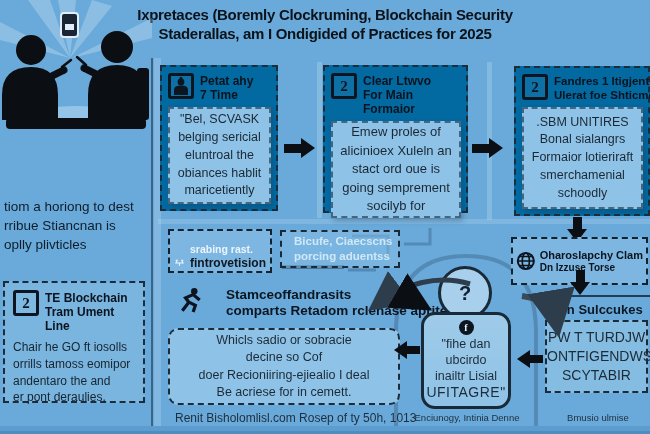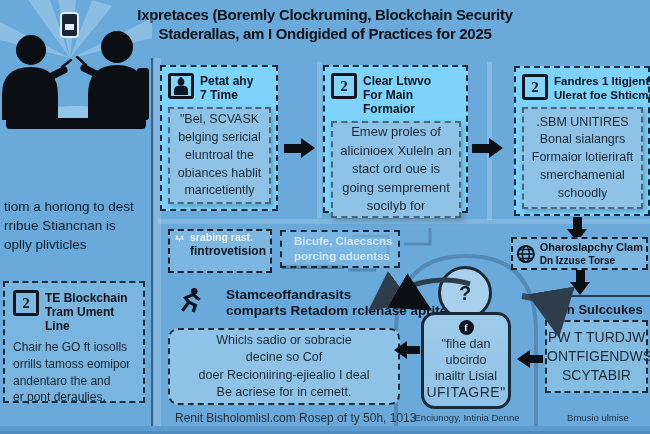--- a/index.html
+++ b/index.html
@@ -9,21 +9,21 @@
   .title{left:0;top:5px;width:650px;text-align:center;font-weight:bold;font-size:15px;line-height:1.28;color:#0c1219;letter-spacing:-0.3px}
 
   .vline-dark{left:151px;top:58px;width:2px;height:376px;background:rgba(14,30,46,.5)}
   .vline-light{left:154px;top:58px;width:7px;height:376px;background:rgba(255,255,255,.16)}
   .sep-v1{left:317px;top:62px;width:5px;height:156px;background:rgba(255,255,255,.18)}
   .sep-v2{left:487px;top:62px;width:5px;height:158px;background:rgba(255,255,255,.18)}
   .sep-h{left:158px;top:219px;width:492px;height:5px;background:rgba(255,255,255,.14)}
 
   .left-caption{left:0;top:197px;width:156px;padding-left:4px;font-size:13.5px;color:#0f1d2a;line-height:1.42}
 
-  .box{border:2px dashed #1d2c3a;background:#7dd3fc;box-sizing:border-box;position:absolute}
+  .box{border:2px dashed #1d2c3a;background:#0369a1;box-sizing:border-box;position:absolute}
   .left-box{left:3px;top:281px;width:142px;height:122px;padding:7px 4px 5px 8px;background:rgba(134,189,227,.55)}
   .hdr-row{display:flex;align-items:flex-start;gap:6px}
   .icon-square{width:26px;height:26px;border:3px solid #0c1520;border-radius:3px;display:flex;align-items:center;justify-content:center;flex:0 0 auto;box-sizing:border-box;background:rgba(255,255,255,.05)}
   .icon-square span{font-family:"Liberation Serif",serif;font-weight:bold;font-size:15px;color:#0c1520;line-height:1}
   .hdr-text{font-weight:bold;color:#0b141e;font-size:12px;line-height:1.18;padding-top:1px}
   .body-lines{margin-top:6px;font-size:12px;color:#17242f;line-height:1.38}
 
   .flow-box{display:flex;flex-direction:column;padding:6px 5px 5px 6px}
   .fb1{left:160px;top:65px;width:118px;height:146px}
   .fb2{left:323px;top:65px;width:145px;height:148px}
@@ -38,27 +38,27 @@
   .arr-down{display:flex;flex-direction:column;align-items:center}
   .arr-down .bar{width:9px;height:12px;background:#0b0e12}
   .arr-down .head{width:0;height:0;border-left:10px solid transparent;border-right:10px solid transparent;border-top:13px solid #0b0e12}
   .arr-left{display:flex;align-items:center}
   .arr-left .head{width:0;height:0;border-top:9px solid transparent;border-bottom:9px solid transparent;border-right:13px solid #0b0e12}
   .arr-left .bar{width:13px;height:8px;background:#0b0e12}
   .ar1{left:284px;top:138px}.ar2{left:472px;top:138px}
   .ad1{left:567px;top:217px}.ad2{left:570px;top:270px}
   .al1{left:394px;top:341px}.al2{left:517px;top:350px}
 
-  .mbA{left:168px;top:229px;width:104px;height:44px;border:2px dashed #14222e;background:#7db6e0;display:flex;align-items:flex-start;gap:5px;padding:0 4px;box-sizing:border-box}
+  .mbA{left:168px;top:229px;width:104px;height:44px;border:2px dashed #14222e;background:#7db6e0;display:flex;align-items:flex-end;gap:5px;padding:0 4px;box-sizing:border-box}
   .mbA .txtcol{line-height:1.25}
   .mbA .l1{color:#eaf5fc;font-size:10.5px;font-weight:bold}
   .mbA .l2{color:#0e1822;font-size:12px;font-weight:bold}
   .mbB{left:280px;top:230px;width:120px;height:38px;border:2px dashed #1b2a38;background:rgba(142,195,231,.45);display:flex;flex-direction:column;justify-content:center;padding-left:12px;box-sizing:border-box}
   .mbB div{color:#cfe8f7;font-weight:bold;font-size:11.5px;line-height:1.3}
-  .mbC{left:511px;top:237px;width:137px;height:33px;border:2px dashed #14222e;background:#7db6e0;display:flex;align-items:center;gap:4px;padding:0 3px;box-sizing:border-box}
+  .mbC{left:511px;top:237px;width:137px;height:48px;border:2px dashed #14222e;background:#7db6e0;display:flex;align-items:center;gap:4px;padding:0 3px;box-sizing:border-box}
   .mbC .hdr-text{font-size:11px;white-space:nowrap;line-height:1.2}
   .mbC .sub{font-size:10px}
 
   .bm-header{left:178px;top:287px;display:flex;gap:22px;align-items:flex-start}
   .bm-header .txt{font-weight:bold;color:#0c1520;font-size:13.5px;line-height:1.2}
   .bm-box{left:168px;top:328px;width:232px;height:77px;border-radius:10px;background:#8ec3e7;border:2.5px dashed #1d2c3a;display:flex;flex-direction:column;justify-content:center;text-align:center;font-size:12.5px;color:#1c2a36;line-height:1.38;box-sizing:border-box}
 
   .caption{font-size:12px;color:#1f2e3c}
   .cap1{left:175px;top:411px}
   .cap2{left:403px;top:412px;width:128px;text-align:center;font-size:9.5px}

